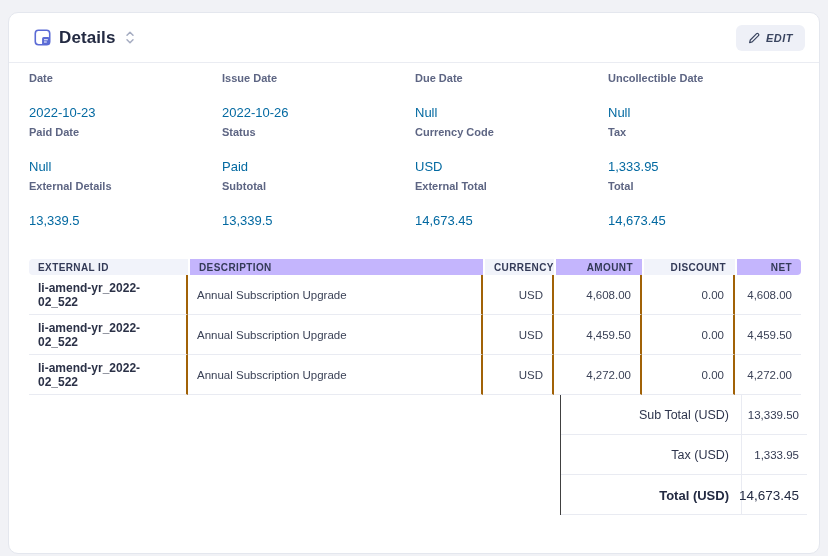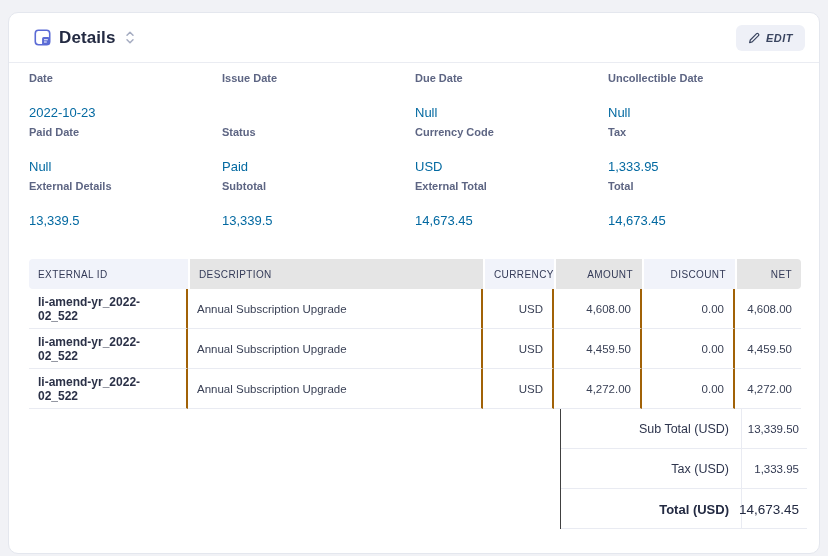--- a/index.html
+++ b/index.html
@@ -46,28 +46,28 @@
   .field-label { font-size:11px; font-weight:600; color:#5d6583; line-height:13px; }
   .field-value { font-size:13px; color:#0369a1; line-height:15px; margin-top:20px; }
   
   table.line-items {
     width:772px;
     margin:31px 20px 0 20px;
     border-collapse:separate; border-spacing:0;
     table-layout:fixed;
   }
   .line-items th {
-    height:30px;
-    font-size:10px; font-weight:400; color:#333a57; letter-spacing:0.4px;
+    height:16px;
+    font-size:10px; font-weight:700; color:#333a57; letter-spacing:0.4px;
     padding:0 9px;
     background:#f1f3fa;
     text-align:left;
     vertical-align:middle;
   }
-  .line-items th.alt { background:#e5e5e5; }
+  .line-items th.alt { background:#c4b5fd; }
   .line-items th + th { border-left:2px solid #ffffff; }
   .line-items th:first-child { border-radius:4px 0 0 4px; }
   .line-items th:last-child { border-radius:0 4px 4px 0; }
   .line-items th.num, .line-items td.num { text-align:right; }
   .line-items td {
     height:40px;
     font-size:11.5px; color:#3b4257;
     padding:0 9px;
     vertical-align:middle;
     background:#ffffff;
@@ -136,20 +136,21 @@
     </button>
   </div>
 
   <div class="fields">
     <div class="field">
       <div class="field-label">Date</div>
       <div class="field-value">2022-10-23</div>
     </div>
     <div class="field">
       <div class="field-label">Issue Date</div>
+      <div class="field-value">2022-10-26</div>
     </div>
     <div class="field">
       <div class="field-label">Due Date</div>
       <div class="field-value">Null</div>
     </div>
     <div class="field">
       <div class="field-label">Uncollectible Date</div>
       <div class="field-value">Null</div>
     </div>
     <div class="field">

